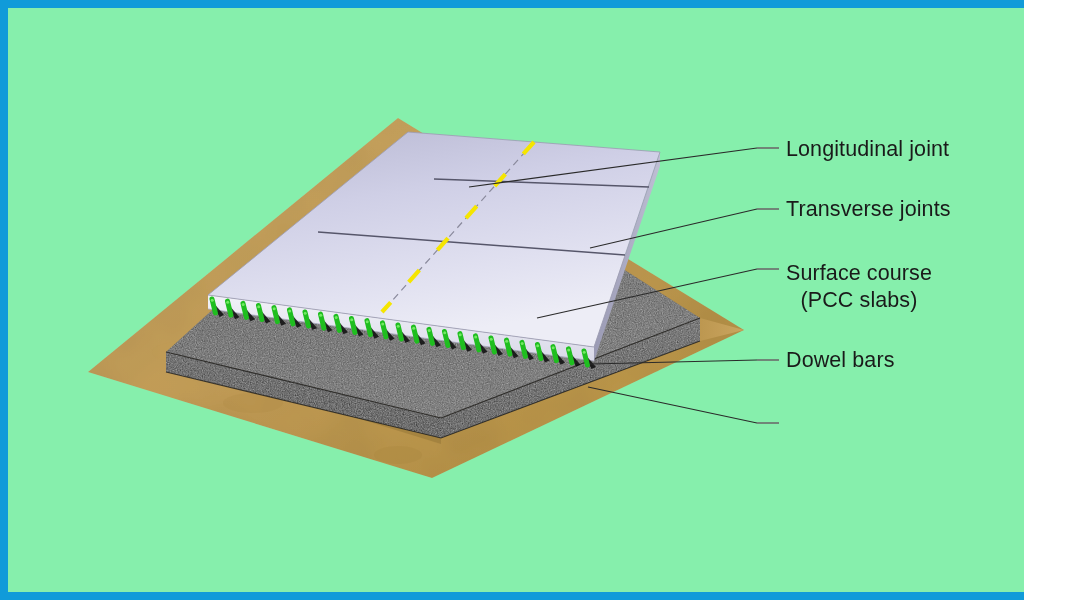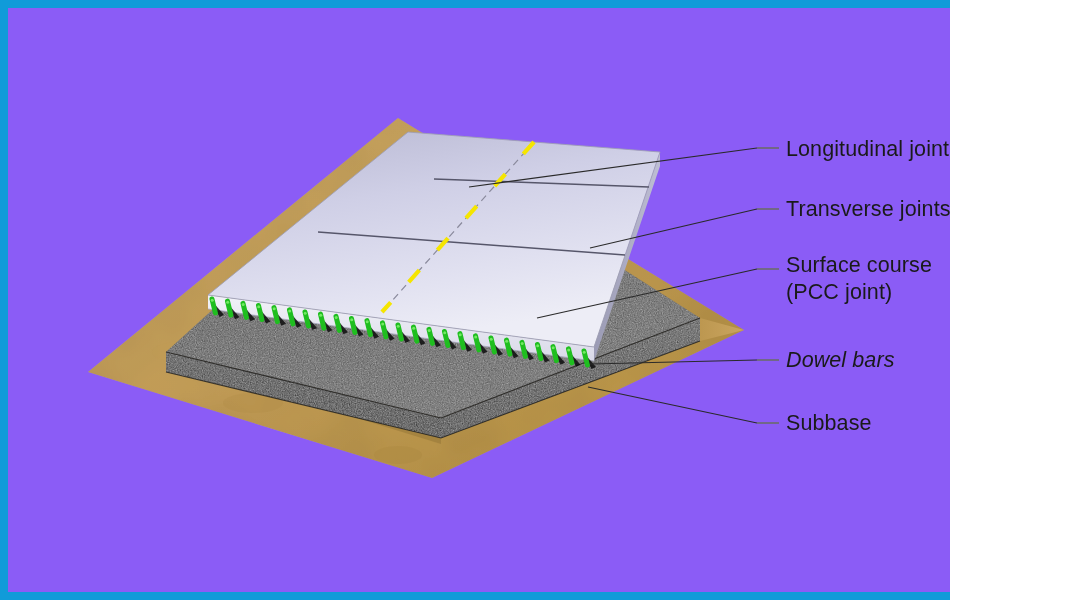--- a/index.html
+++ b/index.html
@@ -2,23 +2,23 @@
 <html><head>
 <meta charset="utf-8">
 <style>
   html, body {
     margin: 0;
     padding: 0;
     background: #ffffff;
   }
   #page {
     position: relative;
-    width: 950px;
+    width: 1024px;
     height: 600px;
-    background: #8b5cf6;
+    background: #86efac;
     box-sizing: border-box;
     overflow: hidden;
     font-family: "Liberation Sans", sans-serif;
     padding-left: 24px;
   }
   #frame-border {
     position: absolute;
     left: 0; top: 0;
     width: 1080px;
     height: 600px;
@@ -243,19 +243,19 @@
         <line x1="757" y1="360" x2="590" y2="364" stroke="#2A2A2A" stroke-width="1.2"></line>
         <line x1="757" y1="360" x2="779" y2="360" stroke="#6b6b6b" stroke-width="1.6"></line>
         <line x1="757" y1="423" x2="588" y2="387" stroke="#2A2A2A" stroke-width="1.2"></line>
         <line x1="757" y1="423" x2="779" y2="423" stroke="#6b6b6b" stroke-width="1.6"></line>
       </g>
   </svg>
 
   <div id="labels-layer">
       <div class="callout-label" style="left: 786px; top: 136px;"><div>Longitudinal joint</div></div>
       <div class="callout-label" style="left: 786px; top: 196px; text-align: right;"><div>Transverse joints</div></div>
-      <div class="callout-label" style="left: 786px; top: 252px;"><div>Surface course</div><div>(PCC joint)</div></div>
-      <div class="callout-label" style="left: 786px; top: 347px; font-style: italic;"><div>Dowel bars</div></div>
-      <div class="callout-label" style="left: 786px; top: 410px;"><div>Subbase</div></div>
+      <div class="callout-label" style="left: 786px; top: 260px; text-align: center;"><div>Surface course</div><div>(PCC slabs)</div></div>
+      <div class="callout-label" style="left: 786px; top: 347px;"><div>Dowel bars</div></div>
+      <div class="callout-label" style="left: 786px; top: 410px;"></div>
     </div>
 
   <div id="frame-border"></div>
 </div>
 
 </body></html>

